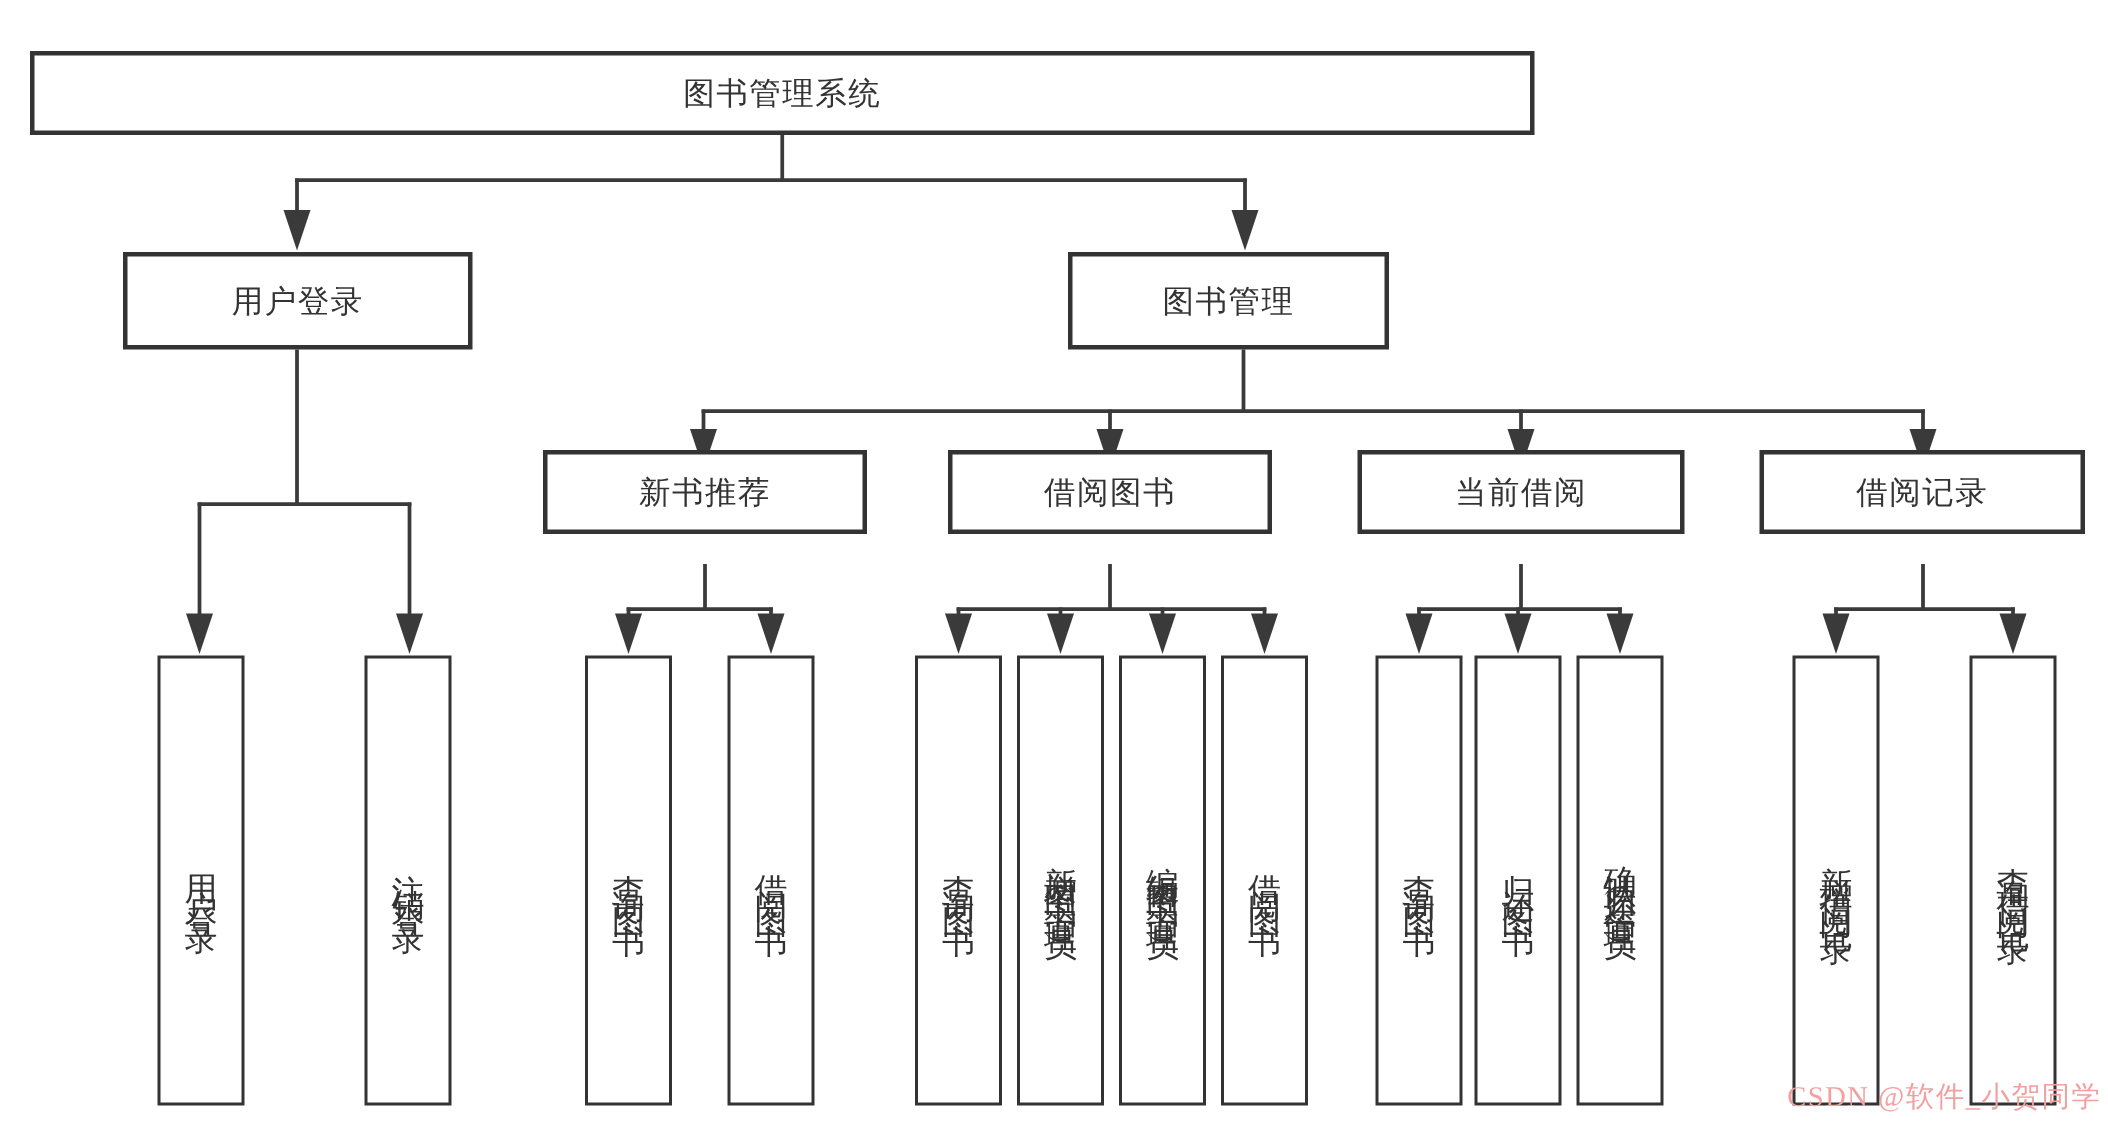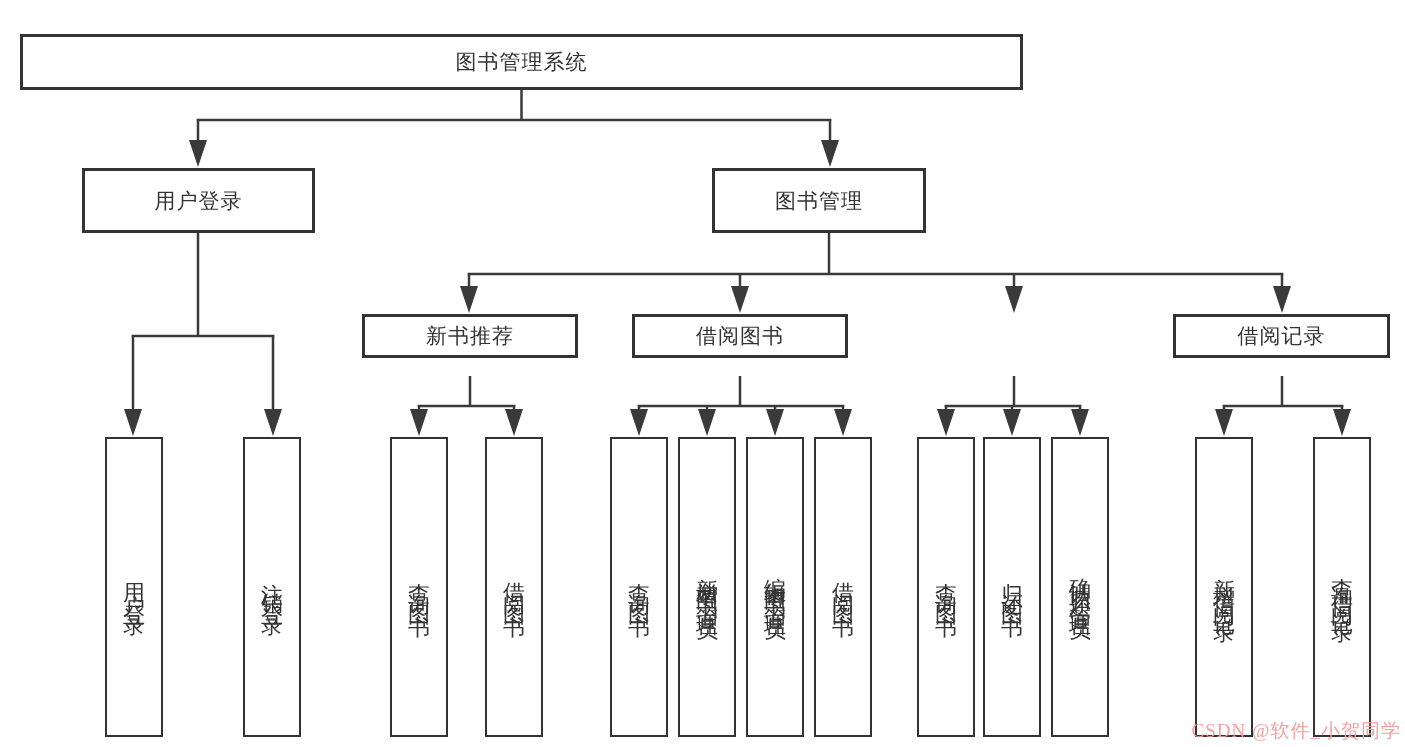--- a/index.html
+++ b/index.html
@@ -10,21 +10,21 @@
   .connectors{position:absolute;left:0;top:0;pointer-events:none;}
   .box{
     position:absolute;box-sizing:border-box;background:#fff;
     display:flex;align-items:center;justify-content:center;
     color:#333;
   }
   .hbox{border:3px solid #333;font-size:21px;letter-spacing:1px;}
   .root{left:20px;top:13px;width:1003px;height:56px;margin-top:21px;}
   .lvl2-a{left:82px;top:168px;width:233px;height:65px;}
   .lvl2-b{left:712px;top:168px;width:214px;height:65px;}
-  .lvl3{top:314px;height:44px;width:216px;}
+  .lvl3{top:300px;height:56px;width:216px;}
   .l3-1{left:362px;}
   .l3-2{left:632px;}
   .l3-3{left:905px;width:218px;}
   .l3-4{left:1173px;width:217px;}
   .leaf{border:2px solid #333;top:437px;width:58px;height:300px;}
   .vtext{
     writing-mode:vertical-rl;text-orientation:mixed;
     font-size:22px;color:#333;line-height:1;
   }
   .lf-1{left:105px;}  .lf-2{left:243px;}
@@ -110,20 +110,21 @@
     </g>
   </svg>
 
   <div class="box hbox root">图书管理系统</div>
 
   <div class="box hbox lvl2-a">用户登录</div>
   <div class="box hbox lvl2-b">图书管理</div>
 
   <div class="box hbox lvl3 l3-1">新书推荐</div>
   <div class="box hbox lvl3 l3-2">借阅图书</div>
+  <div class="box hbox lvl3 l3-3">当前借阅</div>
   <div class="box hbox lvl3 l3-4">借阅记录</div>
 
   <div class="box leaf lf-1">
     <span class="vtext" style="letter-spacing: 11px;">用户登录</span>
   </div>
   <div class="box leaf lf-2">
     <span class="vtext" style="letter-spacing: 11px;">注销登录</span>
   </div>
   <div class="box leaf lf-3">
     <span class="vtext" style="letter-spacing: 11px;">查询图书</span>

